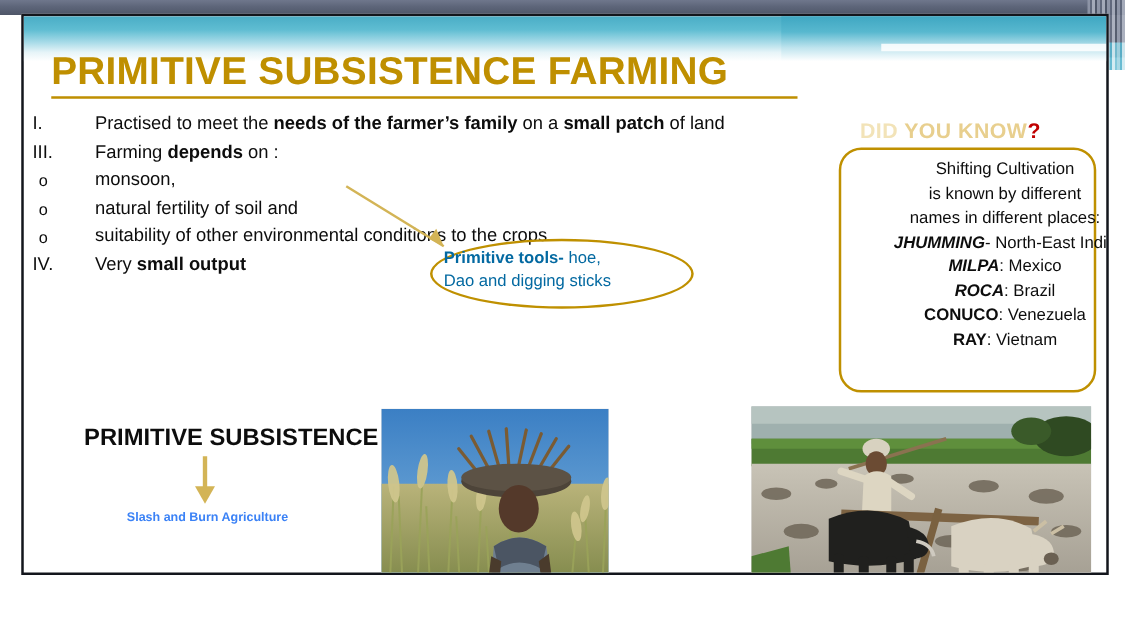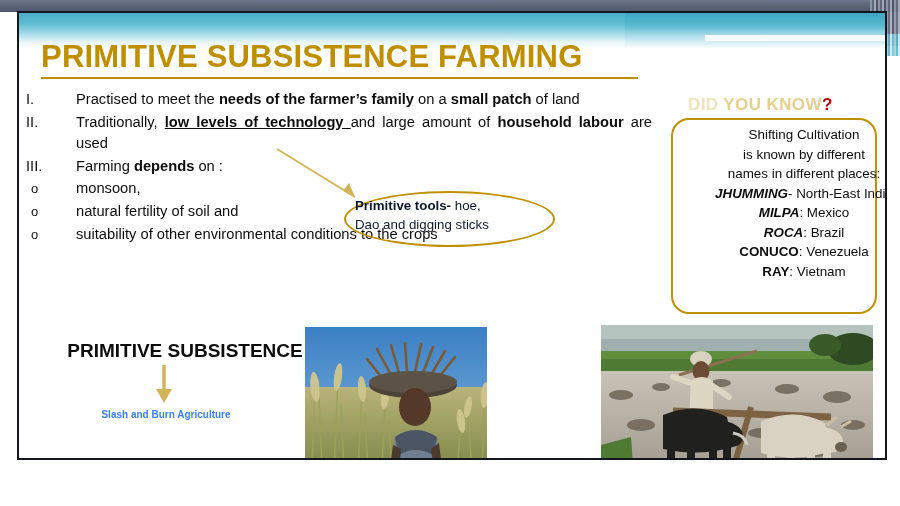--- a/index.html
+++ b/index.html
@@ -78,21 +78,21 @@
   .u{text-decoration:underline;font-weight:bold;}
 
   
   .oval{
     position:absolute;left:325px;top:178px;width:207px;height:52px;
     border:2px solid #bf9000;border-radius:50%/50%;
     background:transparent;
   }
   .oval-text{
     position:absolute;left:336px;top:183px;width:190px;
-    font-size:13.3px;color:#0f172a;line-height:1.45;text-align:left;
+    font-size:13.3px;color:#0369a1;line-height:1.45;text-align:left;
   }
   .arrow-svg{position:absolute;left:250px;top:128px;width:180px;height:70px;}
 
   
   .dyk{
     position:absolute;left:669px;top:82px;
     font-size:17px;font-weight:bold;letter-spacing:.4px;
   }
   .dyk .w1{color:#f2e3b8;}
   .dyk .w2{color:#e8cf8e;}
@@ -144,38 +144,38 @@
 
     <div class="title">PRIMITIVE SUBSISTENCE FARMING</div>
     <div class="title-underline"></div>
 
     <div class="list" id="bullet-list">
         <div class="li">
           <span class="mark roman">I.</span>
           <span class="txt"><span>Practised to meet the </span><span class="b">needs of the farmer’s family</span><span> on a </span><span class="b">small patch</span><span> of land</span></span>
         </div>
         <div class="li">
-          <span class="mark roman">II.</span>
-          <span class="txt"><span>Traditionally, </span><span class="u">low levels of technology </span><span>and large amount of </span><span class="b">household labour</span><span> are used</span></span>
-        </div>
-        <div class="li">
           <span class="mark roman">III.</span>
           <span class="txt"><span>Farming </span><span class="b">depends</span><span> on :</span></span>
         </div>
         <div class="li">
           <span class="mark circ">o</span>
           <span class="txt nojust"><span>monsoon,</span></span>
         </div>
         <div class="li">
           <span class="mark circ">o</span>
           <span class="txt nojust"><span>natural fertility of soil and</span></span>
         </div>
         <div class="li">
           <span class="mark circ">o</span>
           <span class="txt nojust"><span>suitability  of other environmental conditions to the crops</span></span>
+        </div>
+        <div class="li">
+          <span class="mark roman">IV.</span>
+          <span class="txt"><span>Very </span><span class="b">small output</span></span>
         </div>
       </div>
 
     <svg class="arrow-svg" viewBox="0 0 180 70">
       <path d="M8 8 L86 56" stroke="#d3b456" stroke-width="2" fill="none"></path>
       <path d="M86 56 L74 50 L80 42 Z" fill="#d3b456"></path>
     </svg>
 
     <div class="oval"></div>
     <div class="oval-text">

